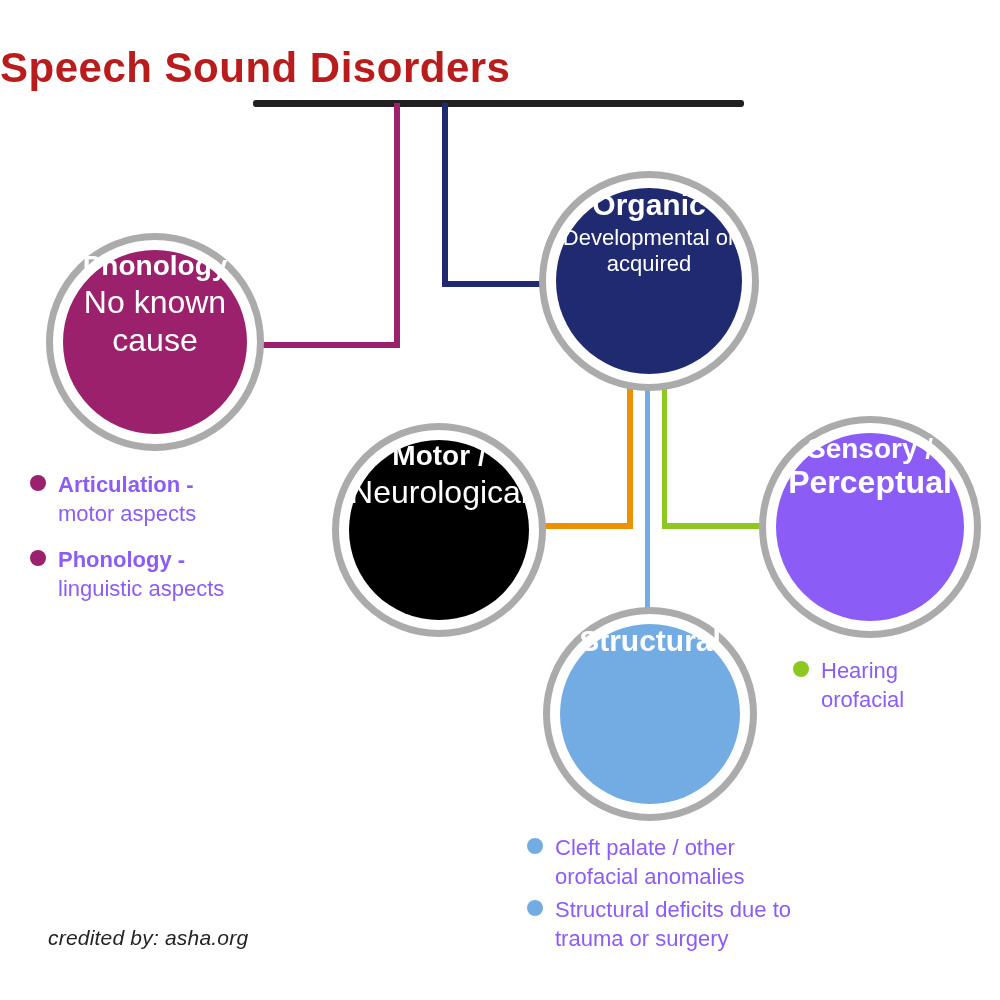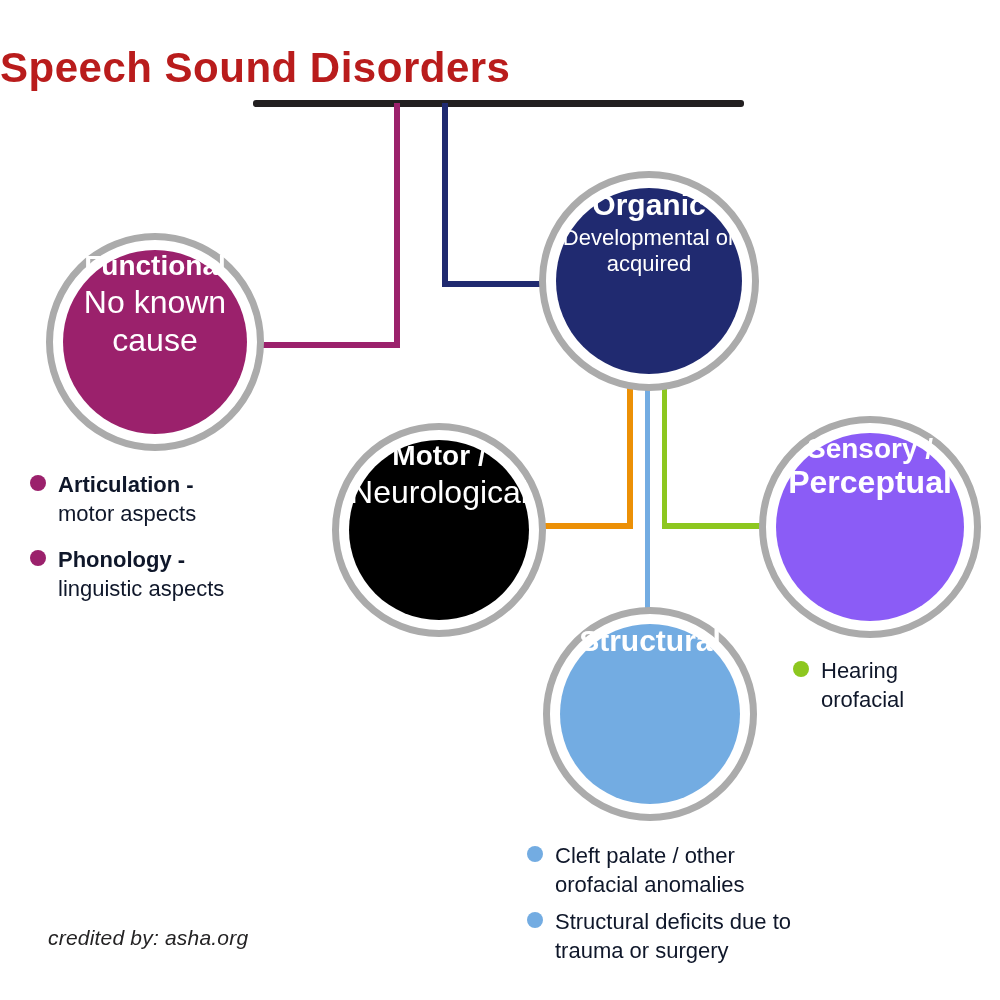--- a/index.html
+++ b/index.html
@@ -71,31 +71,31 @@
   .node-sensory .node-sublabel { font-weight: 700; font-size: 32px; margin-top: 0; }
 
   
   .blist { position: absolute; }
   .blist-item {
     display: flex;
     gap: 12px;
     align-items: flex-start;
     margin-bottom: 17px;
   }
-  .blist-tight .blist-item { margin-bottom: 4px; margin-top: 8px; }
+  .blist-tight .blist-item { margin-bottom: 4px; }
   .bullet-dot {
     flex: 0 0 auto;
     width: 16px; height: 16px;
     border-radius: 50%;
     margin-top: 5px;
   }
   .blist-text {
     font-size: 22px;
     line-height: 1.32;
-    color: #0f172a;
+    color: #8b5cf6;
   }
   .blist-bold { display: block; font-weight: 700; }
   .list-functional { left: 30px; top: 470px; width: 230px; }
   .list-motor { left: 308px; top: 658px; width: 210px; }
   .list-sensory { left: 793px; top: 656px; width: 160px; }
   .list-sensory .blist-text { max-width: 125px; }
   .list-structural { left: 527px; top: 833px; width: 270px; }
   .list-structural .blist-text { max-width: 238px; }
 
   .credit {
@@ -124,21 +124,21 @@
   <div class="line" style="left: 627px; top: 386px; width: 6px; height: 143px; background-color: rgb(236, 144, 6);"></div>
   <div class="line" style="left: 540px; top: 523px; width: 93px; height: 6px; background-color: rgb(236, 144, 6);"></div>
 
   <div class="line" style="left: 645px; top: 386px; width: 5px; height: 226px; background-color: rgb(115, 172, 226);"></div>
 
   <div class="line" style="left: 662px; top: 386px; width: 5px; height: 143px; background-color: rgb(141, 199, 31);"></div>
   <div class="line" style="left: 662px; top: 523px; width: 102px; height: 6px; background-color: rgb(141, 199, 31);"></div>
 
   <div class="node node-functional" style="border-color: rgb(171, 171, 171);">
     <div class="node-inner" style="background-color: rgb(155, 33, 108);">
-      <div class="node-label">Functional</div>
+      <div class="node-label">Phonology</div>
       <div class="node-sublabel">No known cause</div>
     </div>
   </div>
 
   <div class="node node-organic" style="border-color: rgb(171, 171, 171);">
     <div class="node-inner" style="background-color: rgb(32, 42, 112);">
       <div class="node-label">Organic</div>
       <div class="node-sublabel">Developmental or acquired</div>
     </div>
   </div>

